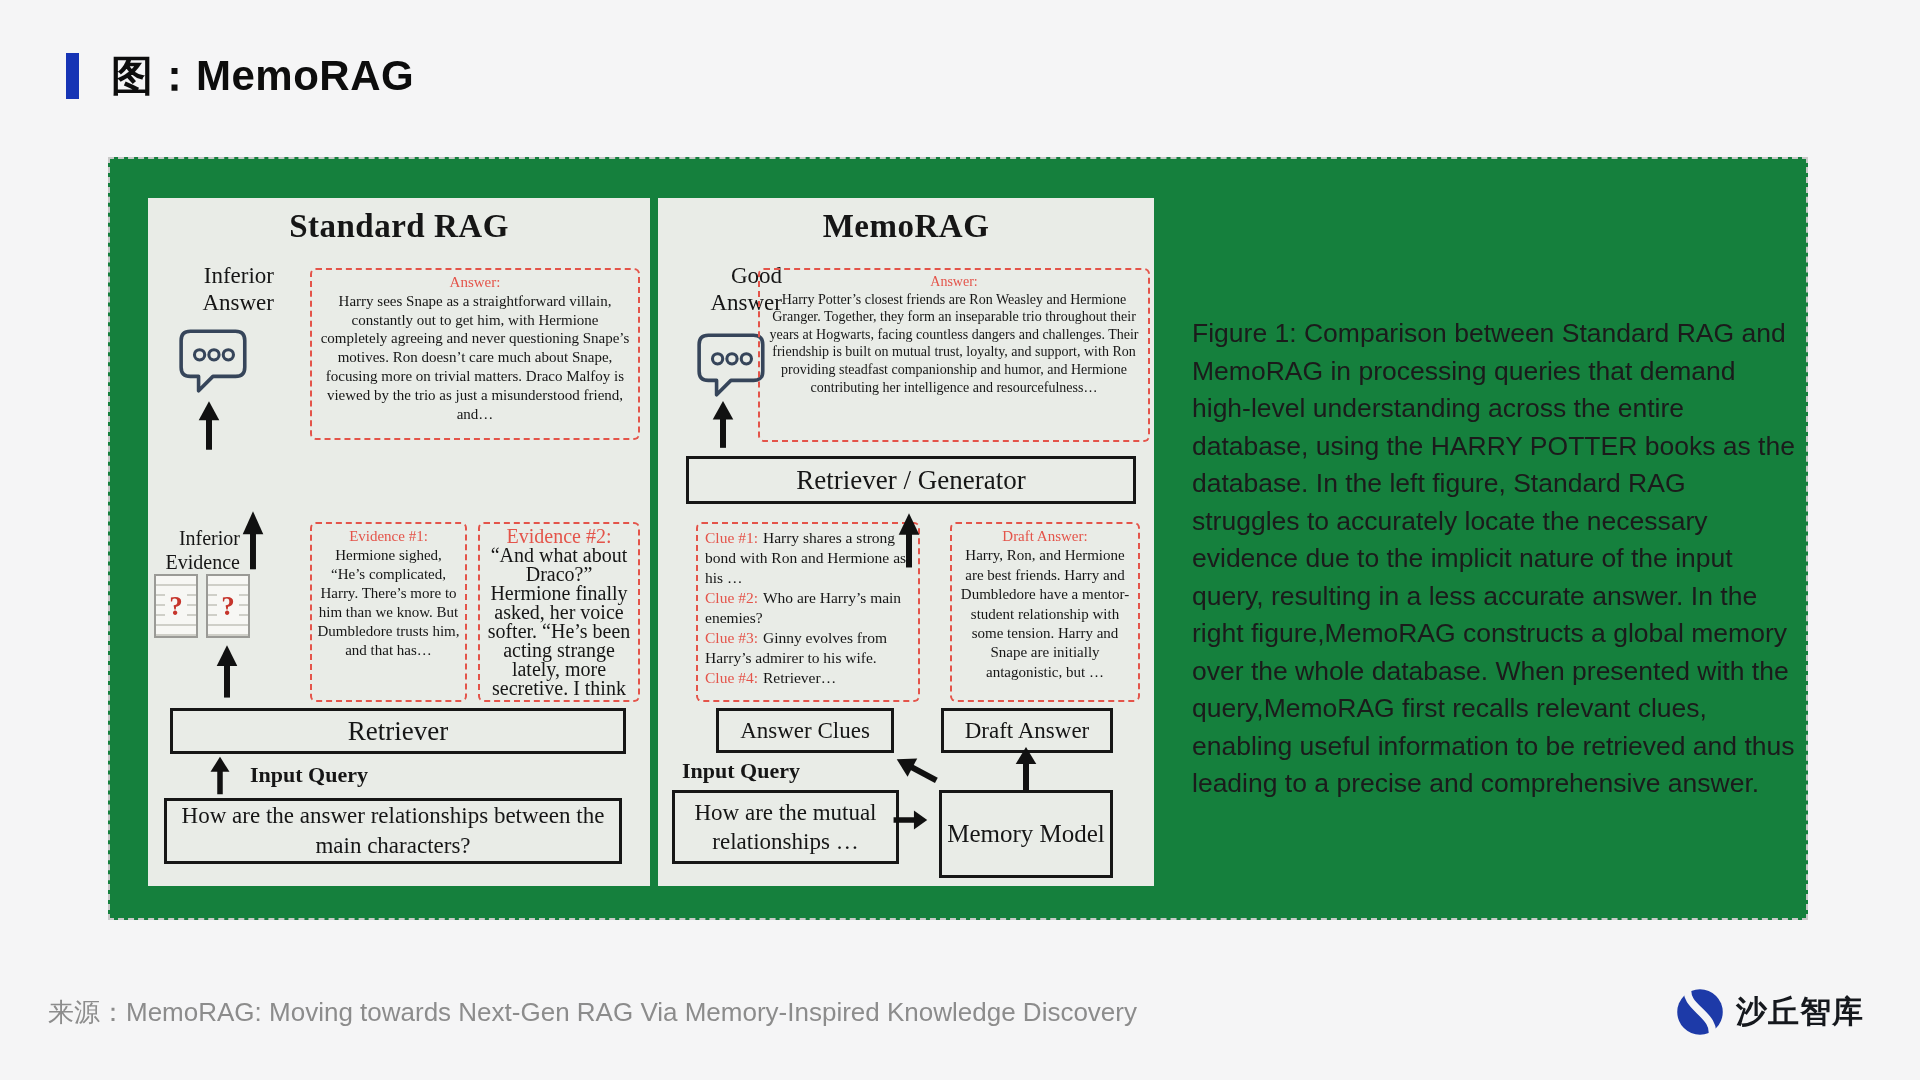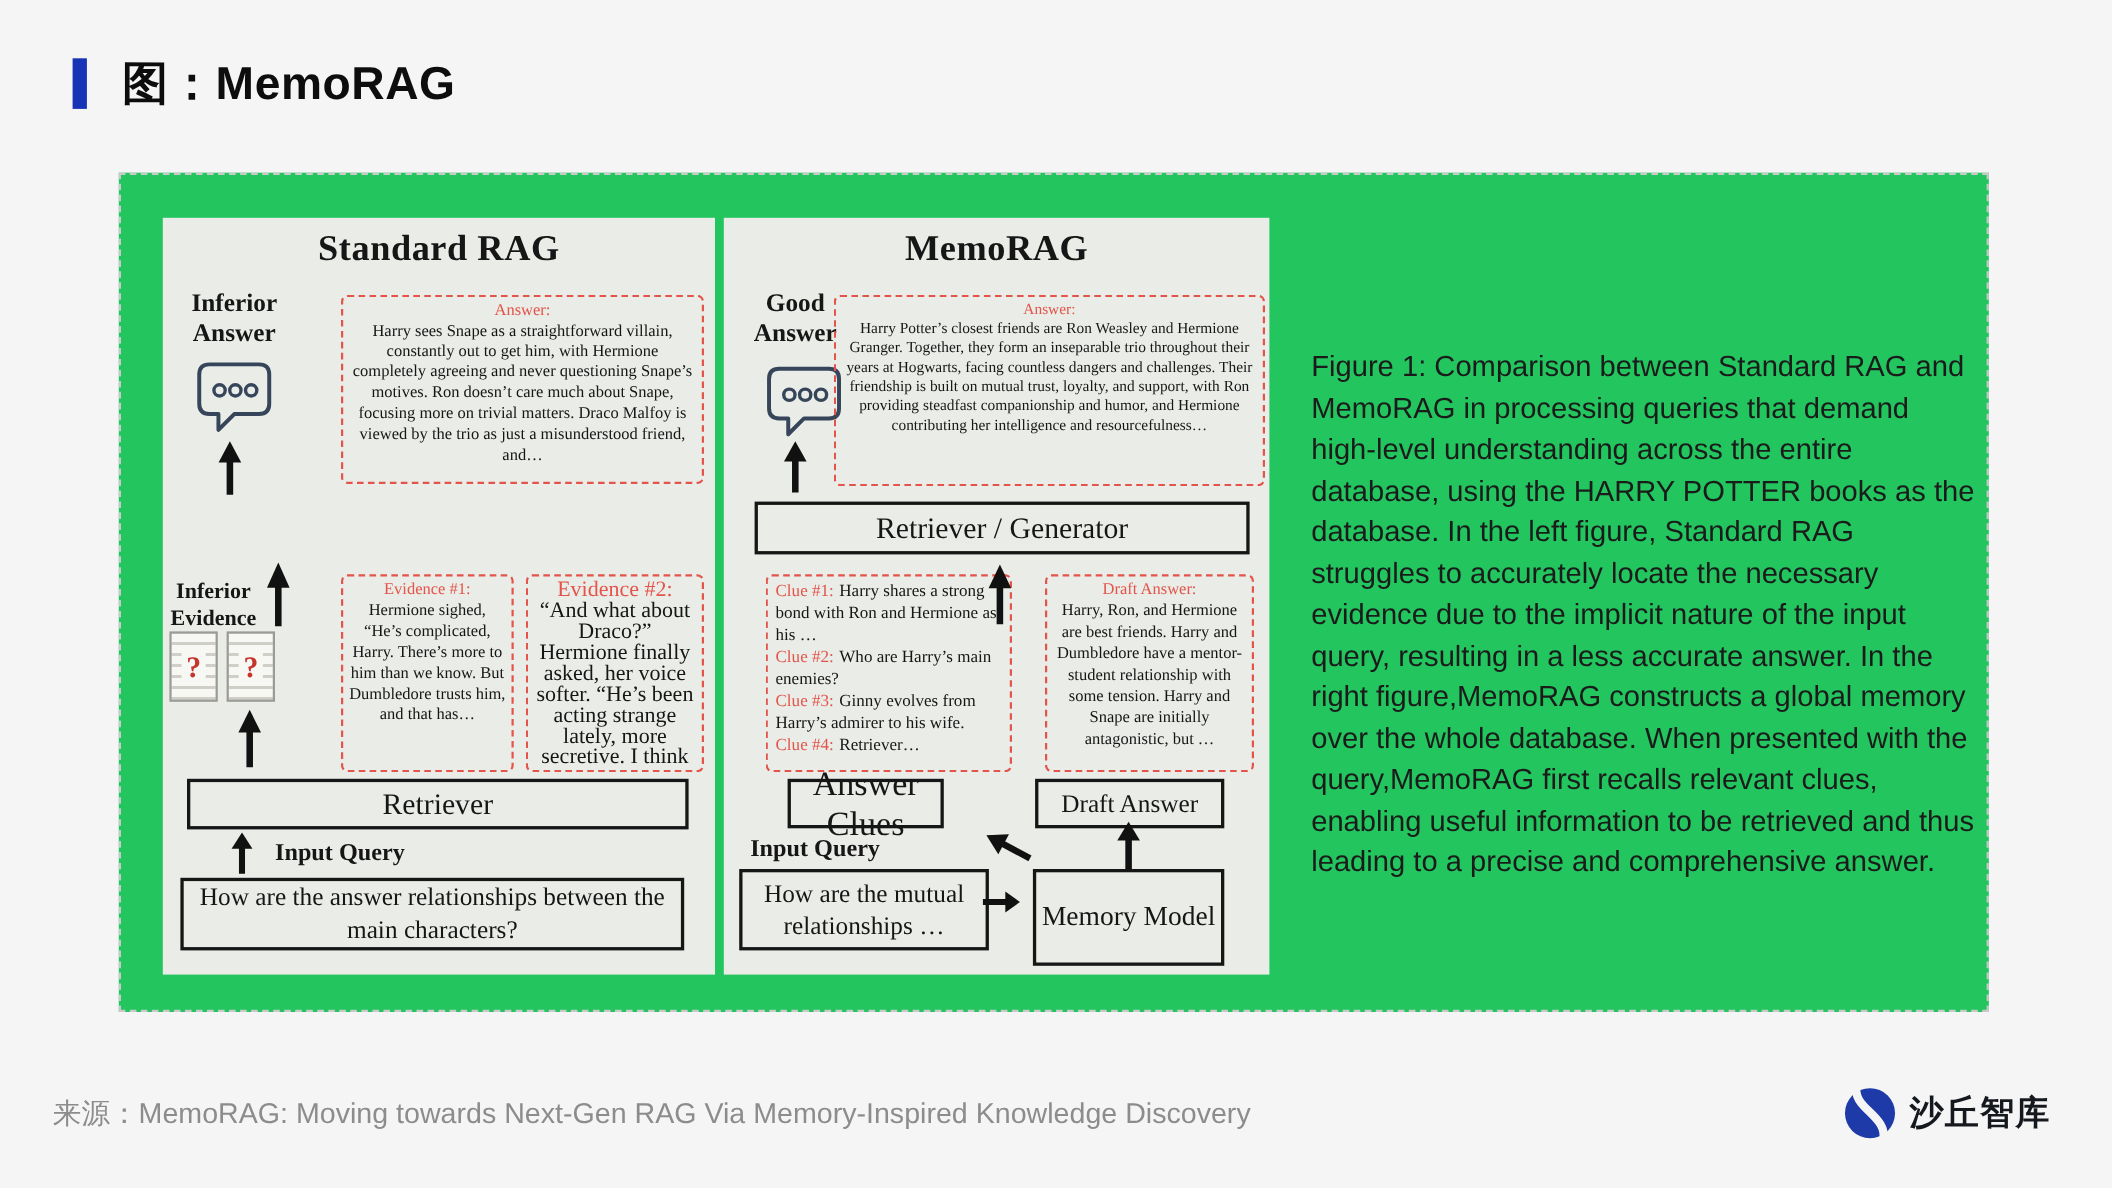--- a/index.html
+++ b/index.html
@@ -9,31 +9,31 @@
     font-family:"Liberation Sans", sans-serif;
     color:#1b1b1b;
   }
   
   .title-row{position:absolute;left:46px;top:48px;display:flex;align-items:center;margin-left:20px;}
   .accent-bar{width:13px;height:46px;background:var(--accent,#1634b5);}
   .page-title{margin-left:32px;font-size:42px;font-weight:bold;color:#0d0d0d;letter-spacing:.5px;}
 
   
   .frame{position:absolute;left:108px;top:157px;width:1700px;height:763px;
-    background:#22c55e;border:2px dashed #c9c9c9;box-sizing:border-box;}
+    background:#15803d;border:2px dashed #c9c9c9;box-sizing:border-box;}
 
   
   .panel{position:absolute;top:39px;height:688px;background:var(--panel-bg,#e9ece7);
     font-family:"Liberation Serif", serif;color:var(--ink,#161616);}
   .panel-std{left:38px;width:502px;}
   .panel-memo{left:548px;width:496px;}
   .panel *{box-sizing:border-box;}
   .ptitle{position:absolute;left:0;right:0;top:10px;text-align:center;
     font-size:33px;font-weight:bold;letter-spacing:.5px;}
-  .side-label{position:absolute;text-align:center;font-weight:bold;line-height:27px;font-size:23px;}
+  .side-label{position:absolute;text-align:right;font-weight:normal;line-height:27px;font-size:23px;}
   .box{position:absolute;border:3px solid #161616;display:flex;align-items:center;
     justify-content:center;text-align:center;}
   .dashed{position:absolute;border:2px dashed var(--red,#e4544a);border-radius:6px;
     text-align:center;overflow:hidden;margin-left:14px;}
   .dashed .dlabel{display:block;color:var(--red,#e4544a);}
   .arrow{position:absolute;}
   .doc{position:absolute;width:44px;height:64px;border:2px solid #9a9a96;
     background:repeating-linear-gradient(to bottom,#f7f7f4 0 8px,#cfcfc8 8px 10px);
     display:flex;align-items:center;justify-content:center;}
   .doc .qmark{background:#f7f7f4;padding:0 4px;font-family:"Liberation Serif",serif;
@@ -61,21 +61,21 @@
   .mem-side1{left:6px;top:64px;width:118px;}
   .mem-bubble{left:36px;top:132px;}
   .mem-arrowA{left:52px;top:202px;}
   .mem-answer{left:86px;top:70px;width:392px;height:174px;padding:3px 6px;font-size:14px;line-height:17.6px;}
   .mem-retgen{left:28px;top:258px;width:450px;height:48px;font-size:27px;}
   .mem-clues{left:24px;top:324px;width:224px;height:180px;padding:4px 7px;
     text-align:left;font-size:15.5px;line-height:20px;}
   .clue-label{color:var(--red,#e4544a);margin-right:5px;}
   .mem-arrowB{left:238px;top:314px;}
   .mem-draft{left:278px;top:324px;width:190px;height:180px;padding:3px 5px;font-size:15px;line-height:19.4px;}
-  .mem-ansclues{left:58px;top:510px;width:142px;height:45px;font-size:31px;text-align:center;}
+  .mem-ansclues{left:58px;top:510px;width:178px;height:45px;font-size:23px;text-align:center;}
   .mem-draftbox{left:283px;top:510px;width:172px;height:45px;font-size:23px;}
   .mem-iq{position:absolute;left:24px;top:560px;font-size:22px;font-weight:bold;}
   .mem-arrow-diag{left:246px;top:548px;transform:rotate(-62deg);}
   .mem-query{left:14px;top:592px;width:227px;height:74px;font-size:23px;line-height:29px;flex-direction:column;}
   .mem-arrow-right{left:240px;top:604px;transform:rotate(90deg);}
   .mem-memory{left:281px;top:592px;width:174px;height:88px;font-size:25px;line-height:30px;flex-direction:column;}
   .mem-arrowC{left:355px;top:548px;}
 
   
   .caption{position:absolute;left:1082px;top:156px;width:604px;

